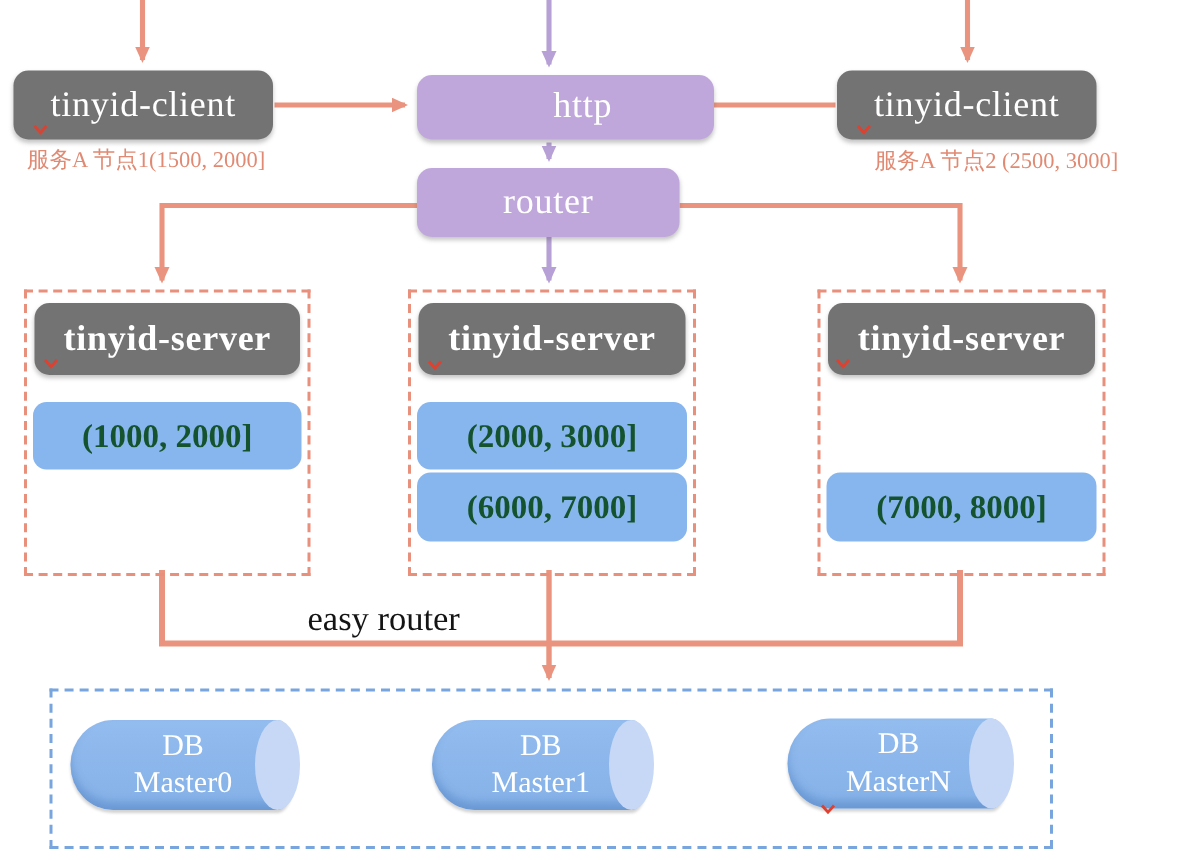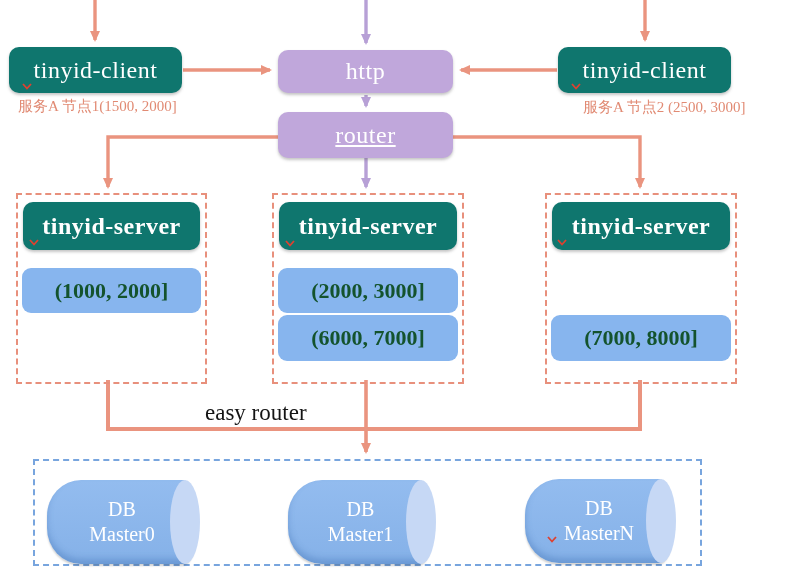--- a/index.html
+++ b/index.html
@@ -2,36 +2,36 @@
 <html><head>
 <meta charset="utf-8">
 <style>
   html,body{margin:0;padding:0;background:#fff;}
   .canvas{position:relative;width:800px;height:573px;background:#ffffff;overflow:hidden;
           font-family:"Liberation Serif","DejaVu Serif",serif;}
   .layer{position:absolute;left:0;top:0;width:800px;height:573px;pointer-events:none;}
   .layer.top{z-index:6;}
   .box{position:absolute;display:flex;align-items:center;justify-content:center;
        color:#fff;border-radius:10px;box-shadow:0 2px 3px rgba(90,90,90,.35);z-index:2;}
-  .salmon{background:#0f766e;}
+  .salmon{background:#737373;}
   .purple{background:#C0A7DB;}
   .bluebox{background:#87B5EE;border-radius:9px;}
   .node-label{font-size:24px;letter-spacing:.5px;}
   .caption{position:absolute;color:#E18A73;font-size:15px;z-index:2;white-space:nowrap;}
   .server-group{position:absolute;border:2px dashed #E8907C;background:transparent;z-index:1;font-weight:bold;}
   .server-box{position:absolute;left:5px;right:5px;top:7px;height:48px;}
   .range-box{position:absolute;left:4px;right:4px;display:flex;align-items:center;justify-content:center;
              color:#14532d;font-size:22px;}
   .range-1{top:73px;height:45px;}
   .range-2{top:120px;height:46px;}
   .easy-router{position:absolute;left:205px;top:400px;width:170px;
                color:#141414;font-size:23px;z-index:2;}
   .db-group{position:absolute;left:33px;top:459px;width:665px;height:103px;
             border:2px dashed #78A5DE;z-index:1;}
-  .cyl{position:absolute;top:480px;width:150px;height:84px;z-index:2;
+  .cyl{position:absolute;top:480px;width:150px;height:60px;z-index:2;
        background:linear-gradient(#93BCEF,#85B1E8);
        border-radius:34px 14px 14px 34px / 36px 36px 36px 36px;
        box-shadow:inset 0 -5px 6px rgba(74,123,186,.45),0 2px 2px rgba(0,0,0,.18);}
   .cyl::after{content:"";position:absolute;right:-3px;top:0;bottom:0;width:30px;
               background:#C6D8F5;border-radius:50%;}
   .cyl .db-label{position:relative;z-index:2;width:100%;height:100%;display:flex;flex-direction:column;
                  align-items:center;justify-content:center;color:#fff;font-size:20px;line-height:1.25;}
 </style>
 </head>
 <body>
@@ -58,30 +58,30 @@
     <path d="M366,158 V187" stroke="#B7A0D6" stroke-width="3.4" fill="none" marker-end="url(#ah-p)"></path>
     <path d="M108,380 V429 H640 V380" stroke="#EA947F" stroke-width="4" fill="none"></path>
     <path d="M366,380 V452" stroke="#EA947F" stroke-width="3.6" fill="none" marker-end="url(#ah-s)"></path>
   </svg>
 
   <div class="box salmon" style="left:9px;top:47px;width:173px;height:46px;">
     <span class="node-label">tinyid-client</span>
   </div>
   <div class="caption" style="left:18px;top:97px;">服务A 节点1(1500, 2000]</div>
 
-  <div class="box purple" style="left:278px;top:50px;width:175px;height:43px;">
+  <div class="box purple" style="left:278px;top:50px;width:175px;height:43px;padding-left:23px;">
     <span class="node-label">http</span>
   </div>
 
   <div class="box salmon" style="left:558px;top:47px;width:173px;height:46px;">
     <span class="node-label">tinyid-client</span>
   </div>
   <div class="caption" style="left:583px;top:98px;">服务A 节点2 (2500, 3000]</div>
 
-  <div class="box purple" style="left:278px;top:112px;width:175px;height:46px;text-decoration:underline;">
+  <div class="box purple" style="left:278px;top:112px;width:175px;height:46px;">
     <span class="node-label">router</span>
   </div>
 
   <div class="server-group" style="left:16px;top:193px;width:187px;height:187px;">
     <div class="box salmon server-box">
       <span class="node-label">tinyid-server</span>
     </div>
     <div class="bluebox range-box range-1">(1000, 2000]</div>
   </div>
 

